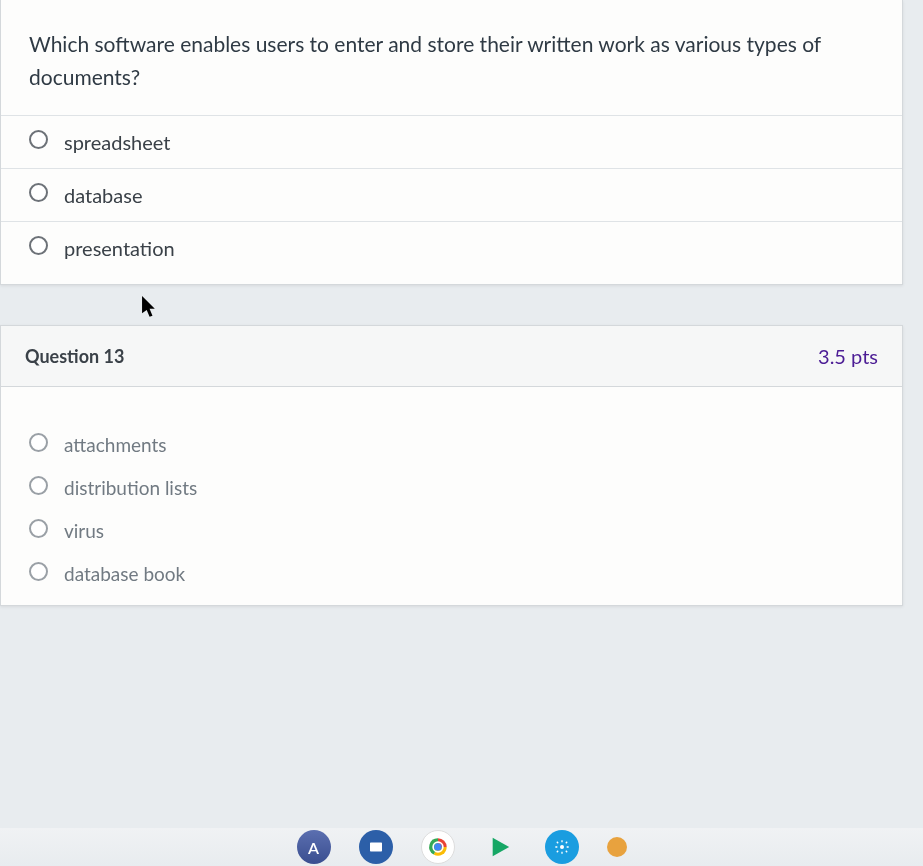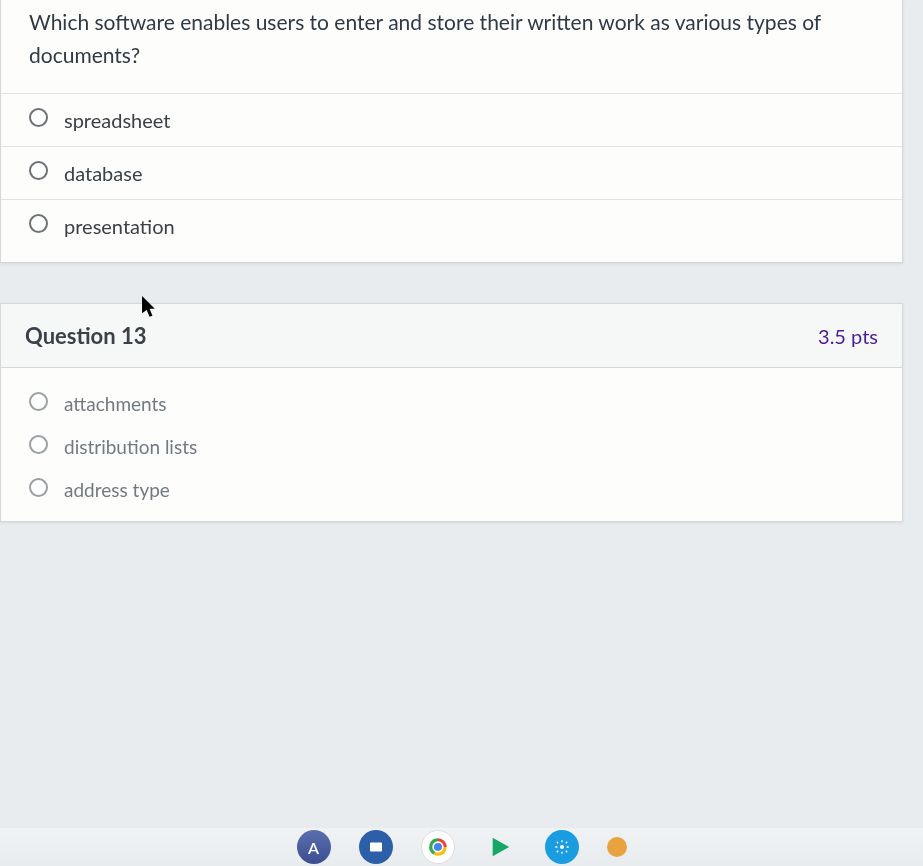--- a/index.html
+++ b/index.html
@@ -23,31 +23,31 @@
     }
     .question-header {
       display: flex;
       justify-content: space-between;
       align-items: center;
       padding: 18px 24px;
       border-bottom: 1px solid #d4d8db;
       background: #f6f7f7;
     }
     .question-title {
-      font-size: 22px;
+      font-size: 18px;
       font-weight: 700;
       color: #3a4148;
     }
     .question-points {
       font-size: 20px;
       color: #4c1d95;
       font-weight: 400;
     }
     .question-body {
-      padding: 6px 28px 10px 28px;
+      padding: 28px 28px 10px 28px;
     }
     .question-text {
       font-size: 21px;
       line-height: 1.55;
       color: #2f3a44;
       margin-bottom: 22px;
     }
     .options {
       margin: 0 -28px;
     }
@@ -147,21 +147,25 @@
       <div class="option-row">
         <span class="radio"></span>
         <span class="option-label">attachments</span>
       </div>
       <div class="option-row">
         <span class="radio"></span>
         <span class="option-label">distribution lists</span>
       </div>
       <div class="option-row">
         <span class="radio"></span>
-        <span class="option-label">address type</span>
+        <span class="option-label">virus</span>
+      </div>
+      <div class="option-row">
+        <span class="radio"></span>
+        <span class="option-label">database book</span>
       </div>
     </div>
   </div>
 </div>
 
 <div class="cursor">
   <svg viewBox="0 0 12 19">
       <path d="M0 0 L0 15 L4 12 L6.5 18 L9 17 L6.5 11 L11 11 Z" fill="#000"></path>
     </svg>
 </div>

